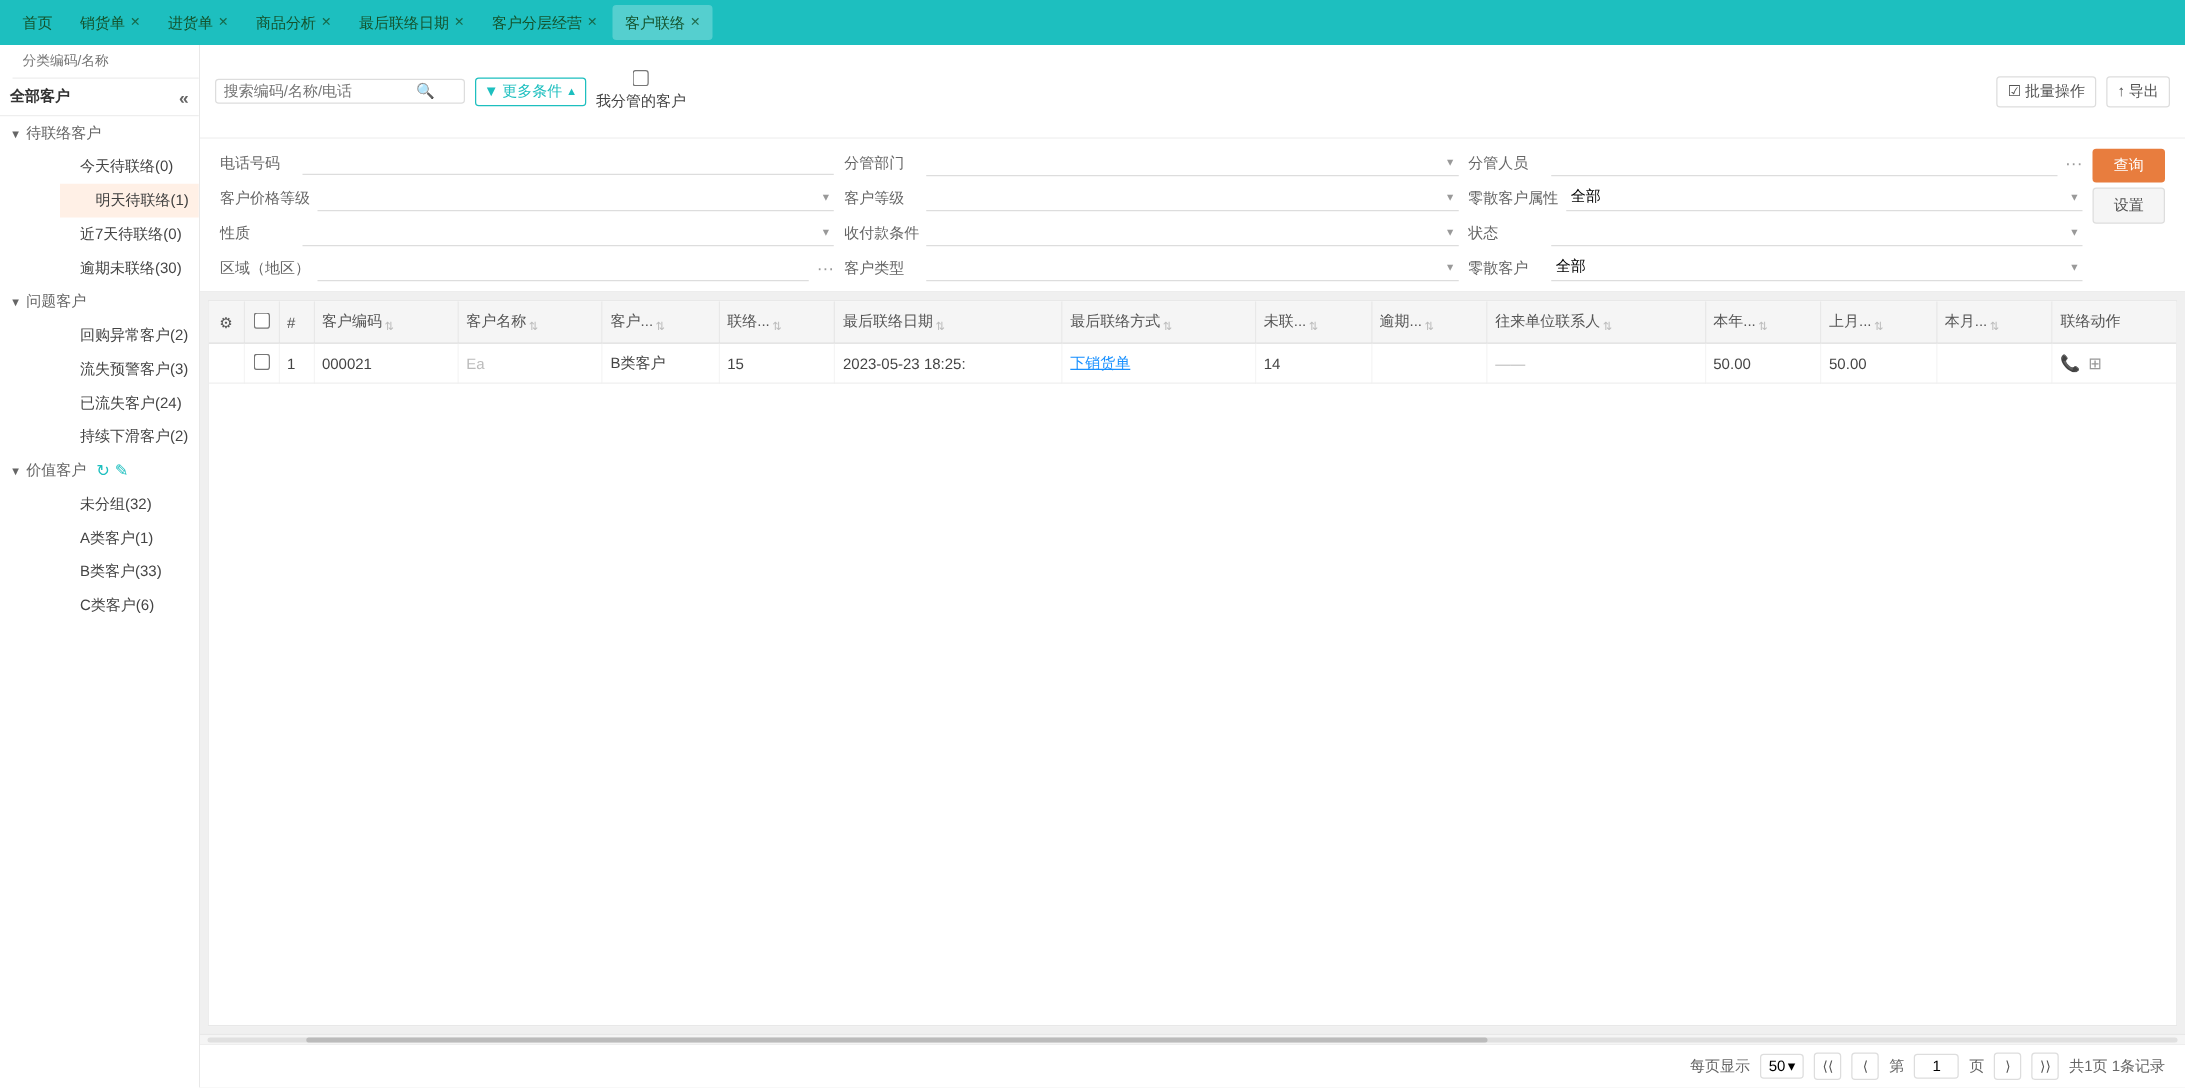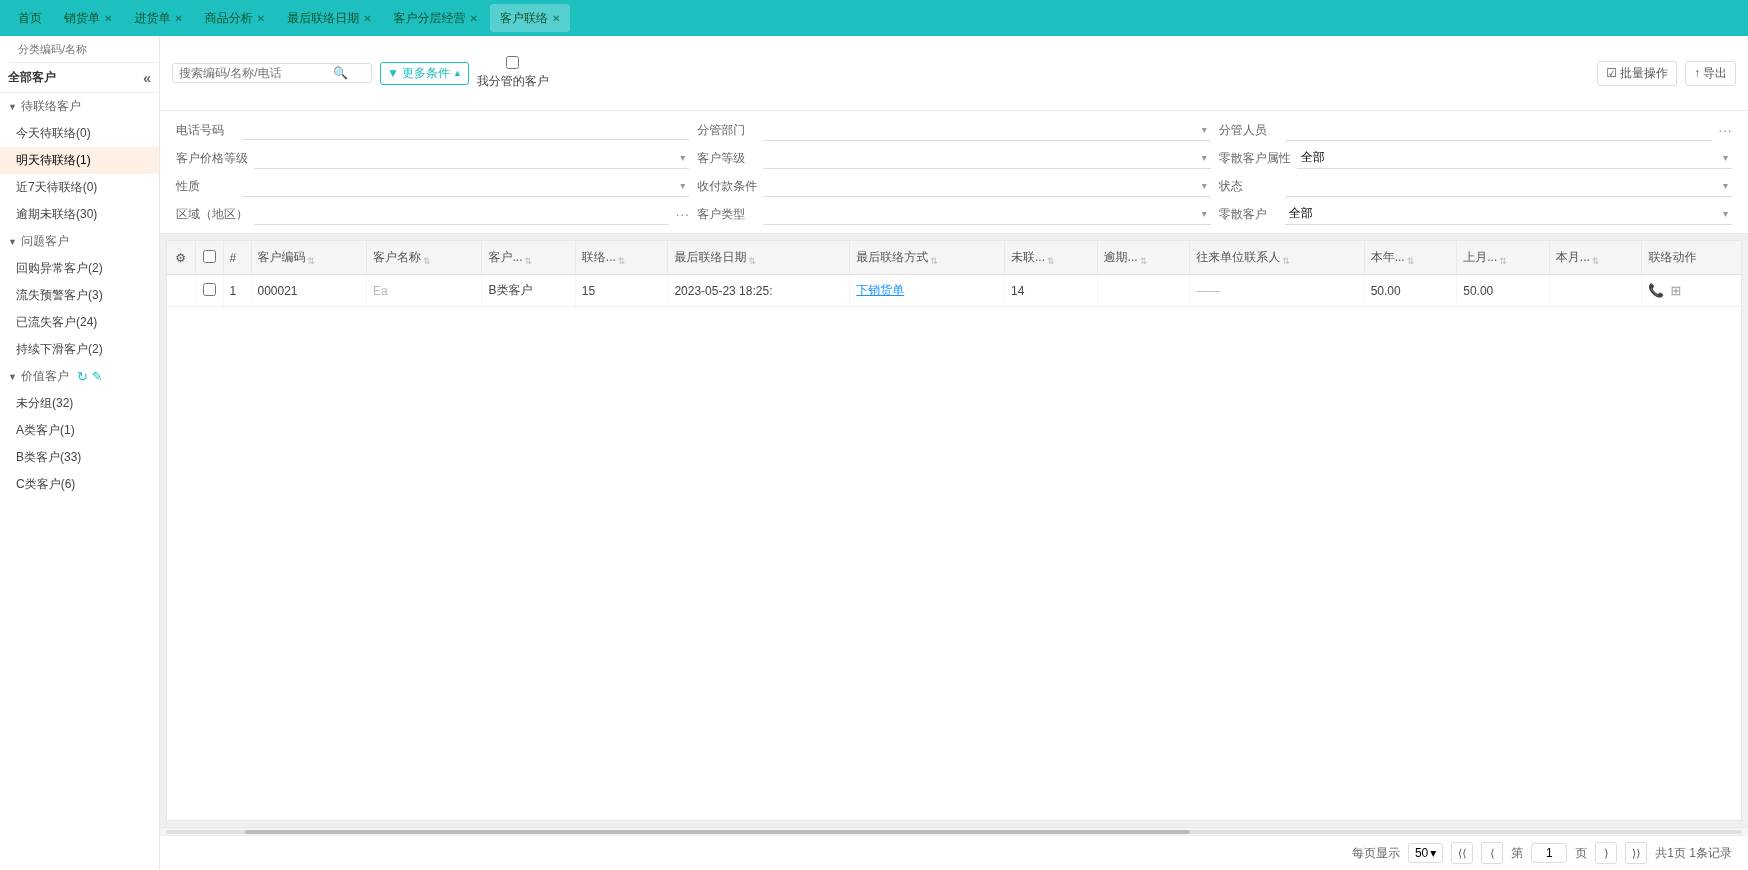--- a/index.html
+++ b/index.html
@@ -77,22 +77,23 @@
       display: flex;
       align-items: center;
       gap: 4px;
     }
     .sidebar-group-label .triangle { font-size: 9px; }
     .sidebar-item {
       padding: 5px 8px 5px 16px;
       color: #444;
       cursor: pointer;
       white-space: nowrap;
-    }
-    .sidebar-item.active { background: #fff0e6; color: #000000; }
+      margin-left: 48px;
+    }
+    .sidebar-item.active { background: #fff0e6; color: #404040; text-align: right; }
 
     
     .content-area {
       flex: 1;
       display: flex;
       flex-direction: column;
       overflow: hidden;
       background: #f0f0f0;
     }
 
@@ -545,20 +546,24 @@
               </div>
             </div>
             <div class="filter-field">
               <span class="filter-label">零散客户</span>
               <div class="filter-select">
                 <span>全部</span>
                 <span class="chevron">▾</span>
               </div>
             </div>
           </div>
+        </div>
+        <div class="query-set-col">
+          <button class="query-btn">查询</button>
+          <button class="set-btn">设置</button>
         </div>
       </div>
     </div>
 
     <div class="table-container">
       <table>
         <thead>
           <tr>
             <th style="width:28px;text-align:center;">⚙</th>
             <th style="width:28px;text-align:center;"><input type="checkbox" style=""></th>

